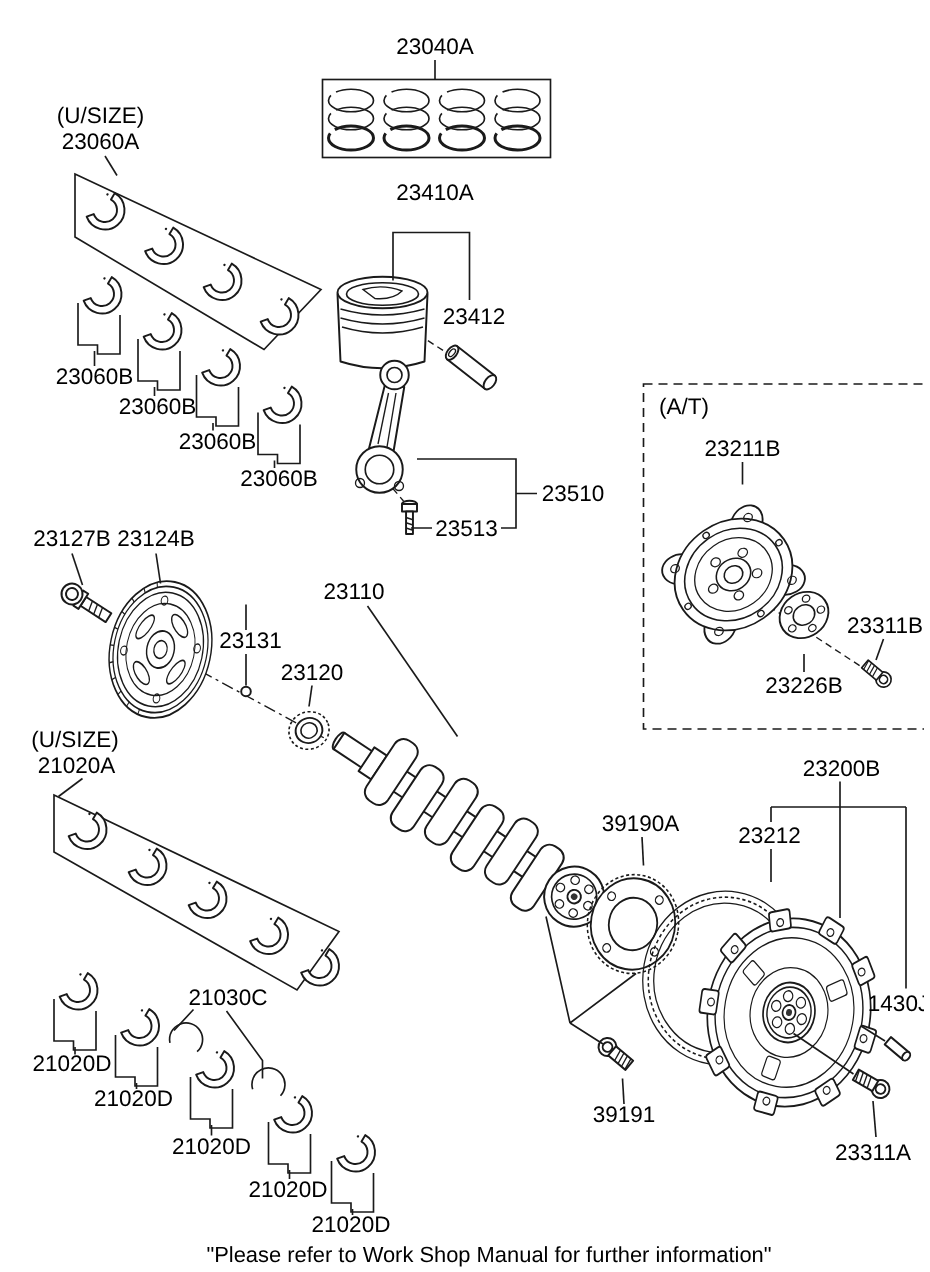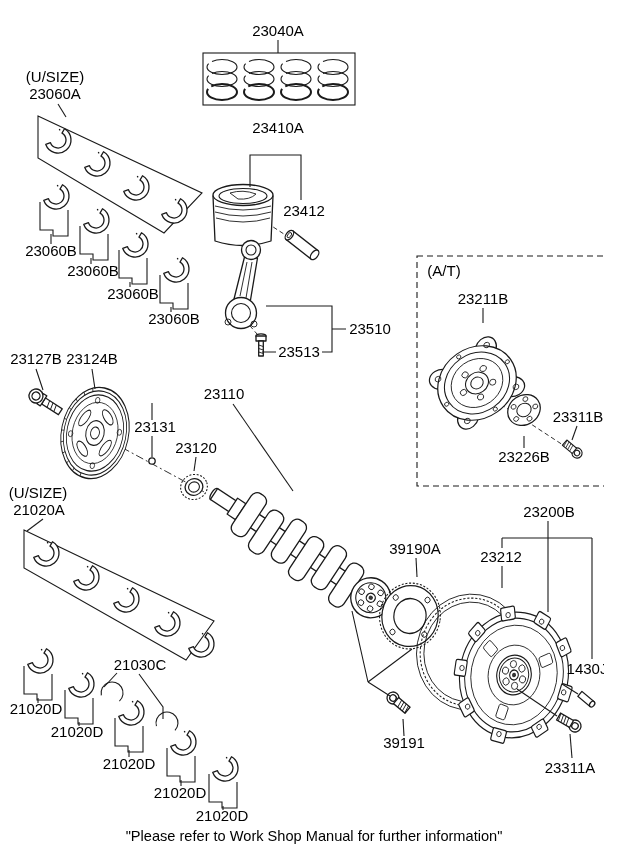--- a/index.html
+++ b/index.html
@@ -1,16 +1,16 @@
 <!DOCTYPE html>
 <html><head>
 <meta charset="utf-8">
 <style>
   html,body{margin:0;padding:0;background:#fff;}
-  .stage{position:relative;width:604px;height:848px;background:#fff;overflow:hidden;}
+  .stage{position:relative;width:604px;height:848px;background:#fff;overflow:hidden;padding-left:12px;}
   svg{display:block;}
   .pt{fill:#fff;stroke:#1a1a1a;stroke-width:1.3;stroke-linejoin:round;}
   .ln{fill:none;stroke:#1a1a1a;stroke-width:1.1;}
   .thin{stroke-width:0.9;}
   .th2{stroke-width:2;}
   .cl{font-family:"Liberation Sans",sans-serif;font-size:15px;fill:#000;text-anchor:middle;}
   .note{font-size:14.6px;}
   .dash{stroke-dasharray:4.5,3;}
   .dashbox{stroke-dasharray:6,4;}
   .axis{stroke-dasharray:8,3,2,3;}

